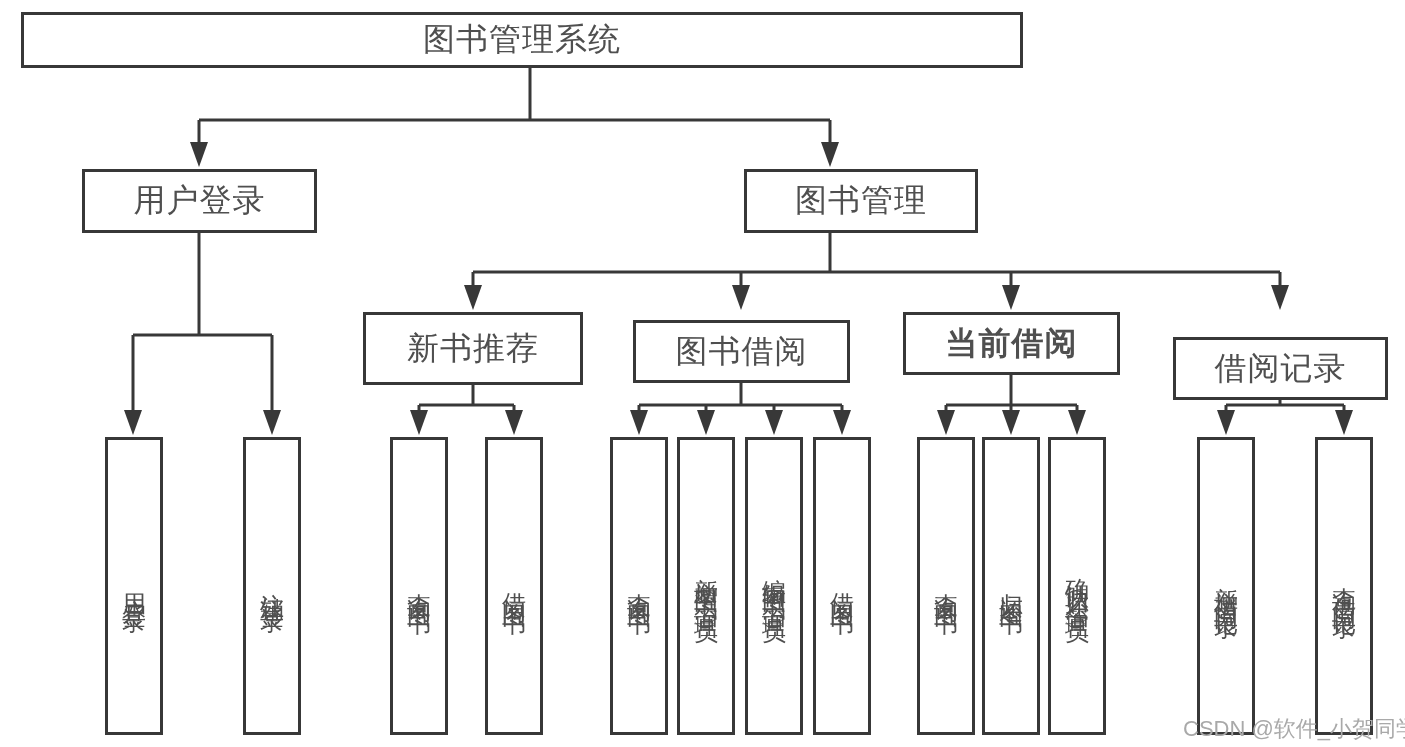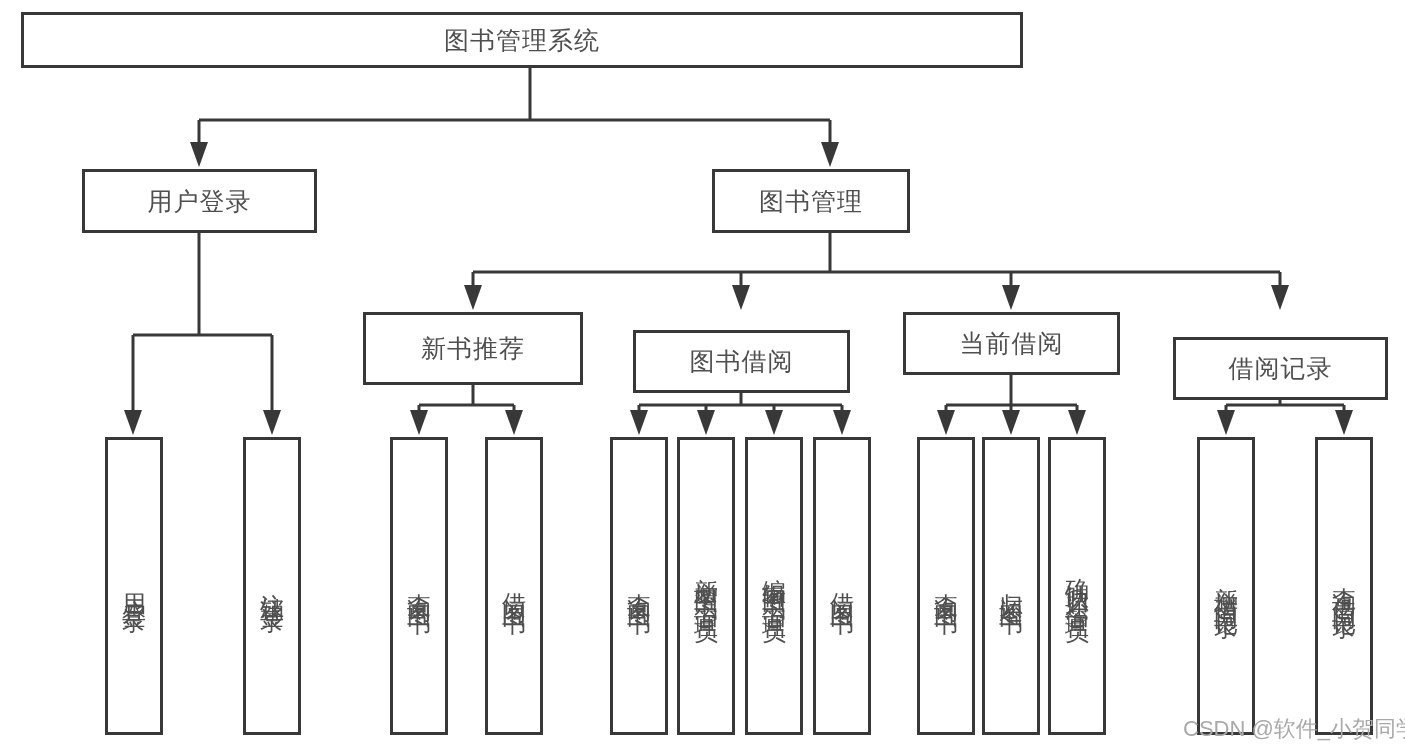--- a/index.html
+++ b/index.html
@@ -22,21 +22,21 @@
     box-sizing: border-box;
     background: #ffffff;
     border: 3px solid #383838;
     display: flex;
     align-items: center;
     justify-content: center;
     color: #4f4f4f;
     z-index: 2;
   }
   .hbox {
-    font-size: 25px;
+    font-size: 32px;
     letter-spacing: 1px;
     white-space: nowrap;
   }
   .vbox {
     width: 58px;
     top: 437px;
     height: 298px;
     writing-mode: vertical-rl;
     text-orientation: mixed;
     font-size: 24px;
@@ -94,25 +94,25 @@
       <polygon points="1002,410 1020,410 1011,435"></polygon>
       <polygon points="1068,410 1086,410 1077,435"></polygon>
       <polygon points="1217,410 1235,410 1226,435"></polygon>
       <polygon points="1335,410 1353,410 1344,435"></polygon>
     </g>
   </svg>
 
   <div class="box hbox" style="left:21px; top:12px; width:1002px; height:56px;">图书管理系统</div>
 
   <div class="box hbox" style="left:82px; top:169px; width:235px; height:64px;">用户登录</div>
-  <div class="box hbox" style="left:712px; top:169px; width:198px; height:64px;">图书管理</div>
+  <div class="box hbox" style="left:744px; top:169px; width:234px; height:64px;">图书管理</div>
 
   <div class="box hbox" style="left:363px; top:312px; width:220px; height:73px;">新书推荐</div>
-  <div class="box hbox" style="left:633px; top:330px; width:217px; height:63px;">图书借阅</div>
-  <div class="box hbox" style="left:903px; top:312px; width:217px; height:63px;">当前借阅</div>
+  <div class="box hbox" style="left:633px; top:320px; width:217px; height:63px;">图书借阅</div>
+  <div class="box hbox" style="left:903px; top:312px; width:217px; height:63px;font-weight:bold;">当前借阅</div>
   <div class="box hbox" style="left:1173px; top:312px; width:215px; height:63px;margin-top:25px;">借阅记录</div>
 
   <div class="box vbox" style="left:105px;">用户登录</div>
   <div class="box vbox" style="left:243px;">注销登录</div>
 
   <div class="box vbox" style="left:390px;">查询图书</div>
   <div class="box vbox" style="left:485px;">借阅图书</div>
 
   <div class="box vbox" style="left:610px;">查询图书</div>
   <div class="box vbox" style="left:677px;">新增图书（管理员）</div>

